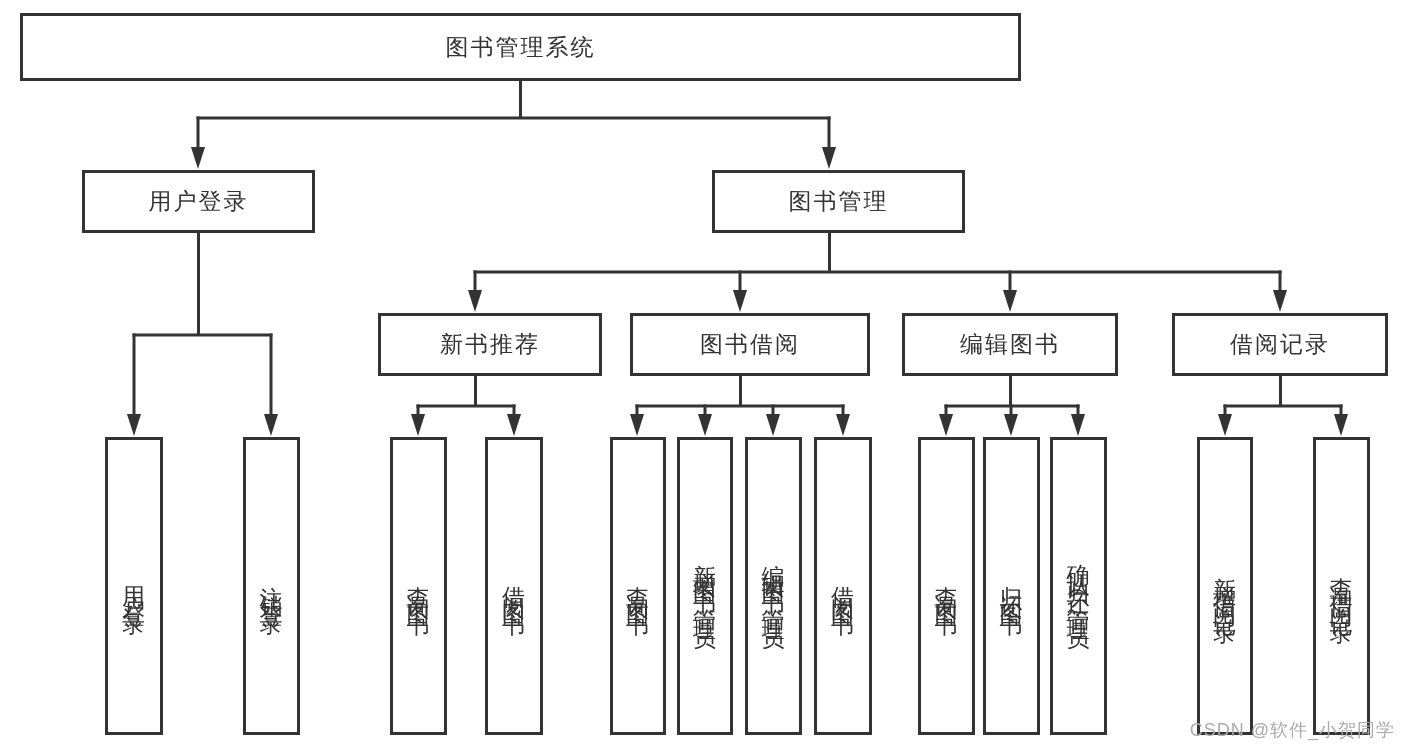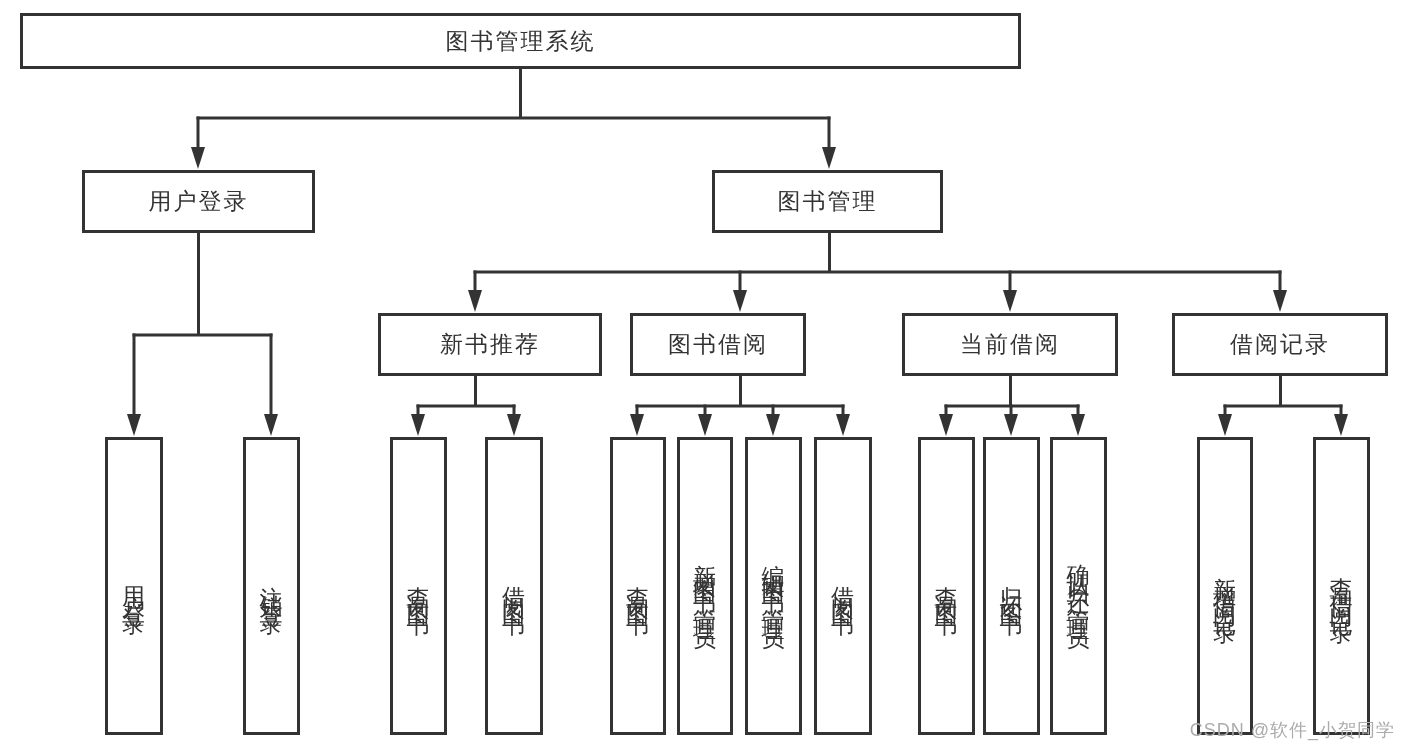--- a/index.html
+++ b/index.html
@@ -72,39 +72,39 @@
     <polygon points="1004,414 1018,414 1011,436"></polygon>
     <line x1="1078" y1="406" x2="1078" y2="416"></line>
     <polygon points="1071,414 1085,414 1078,436"></polygon>
 
     <line x1="1225" y1="406" x2="1225" y2="416"></line>
     <polygon points="1218,414 1232,414 1225,436"></polygon>
     <line x1="1341" y1="406" x2="1341" y2="416"></line>
     <polygon points="1334,414 1348,414 1341,436"></polygon>
   </svg>
 
-  <div class="node" style="left:20px;top:13px;width:1001px;height:56px;">
+  <div class="node" style="left:20px;top:13px;width:1001px;height:68px;">
     <span class="hlabel">图书管理系统</span>
   </div>
 
   <div class="node" style="left:82px;top:170px;width:233px;height:63px;">
     <span class="hlabel">用户登录</span>
   </div>
-  <div class="node" style="left:712px;top:170px;width:231px;height:63px;">
+  <div class="node" style="left:712px;top:170px;width:253px;height:63px;">
     <span class="hlabel">图书管理</span>
   </div>
 
   <div class="node" style="left:378px;top:313px;width:224px;height:63px;">
     <span class="hlabel">新书推荐</span>
   </div>
-  <div class="node" style="left:630px;top:313px;width:176px;height:63px;">
+  <div class="node" style="left:630px;top:313px;width:240px;height:63px;">
     <span class="hlabel">图书借阅</span>
   </div>
   <div class="node" style="left:902px;top:313px;width:216px;height:63px;">
-    <span class="hlabel">当前借阅</span>
+    <span class="hlabel">编辑图书</span>
   </div>
   <div class="node" style="left:1172px;top:313px;width:216px;height:63px;">
     <span class="hlabel">借阅记录</span>
   </div>
 
   <div class="node leaf" style="left:105px;top:437px;width:58px;height:298px;">
     <span class="vlabel">用户登录</span>
   </div>
   <div class="node leaf" style="left:243px;top:437px;width:57px;height:298px;">
     <span class="vlabel">注销登录</span>

